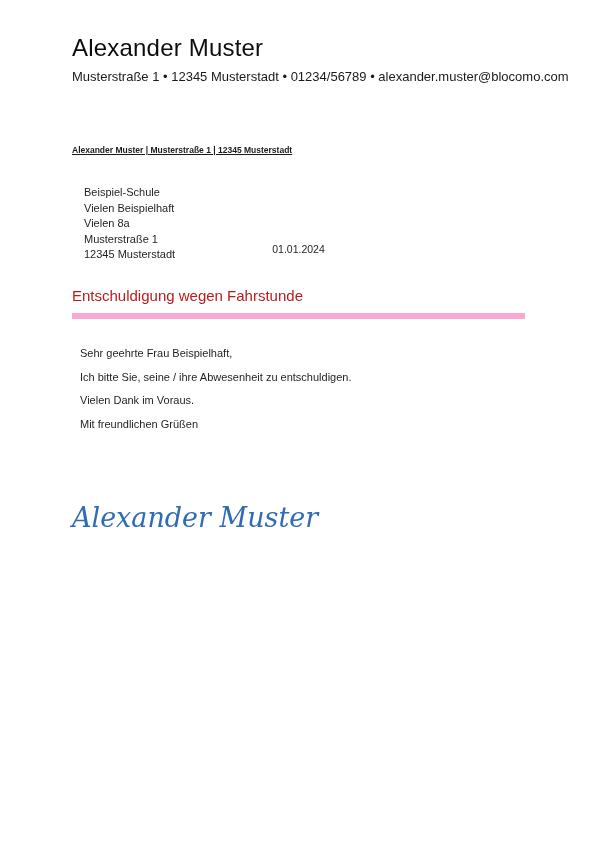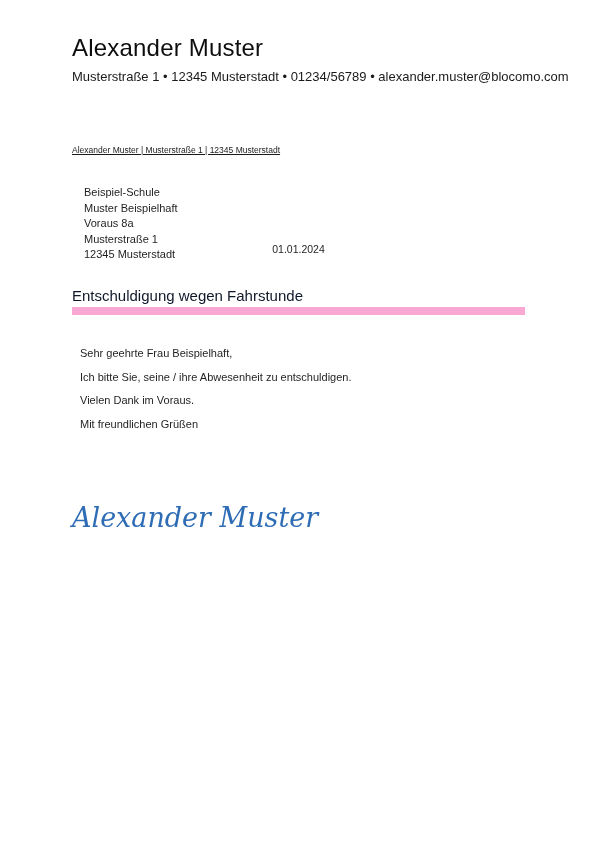--- a/index.html
+++ b/index.html
@@ -32,21 +32,21 @@
     left: 72px;
     font-size: 13px;
     color: #1a1a1a;
     white-space: nowrap;
   }
   .return-address {
     position: absolute;
     top: 145px;
     left: 72px;
     font-size: 8.5px;
-    font-weight: 400;
+    font-weight: 700;
     color: #1a1a1a;
     text-decoration: underline;
     white-space: nowrap;
   }
   .recipient-lines {
     position: absolute;
     top: 158px;
     left: 84px;
     font-size: 11px;
     line-height: 15.5px;
@@ -61,23 +61,23 @@
     text-align: center;
     font-size: 10.5px;
     color: #1f1f1f;
   }
   .subject {
     position: absolute;
     top: 287px;
     left: 72px;
     width: 453px;
     font-size: 15px;
-    color: #0f172a;
-    padding-bottom: 3px;
-    border-bottom: 8px solid #f9a8d4;
+    color: #b91c1c;
+    padding-bottom: 9px;
+    border-bottom: 6px solid #f9a8d4;
   }
   .body-block {
     position: absolute;
     top: 338px;
     left: 72px;
     width: 453px;
     font-size: 11px;
     line-height: 15.5px;
     color: #1f1f1f;
   }
@@ -104,22 +104,22 @@
 <div class="page">
 
   <div class="sender-name">Alexander Muster</div>
 
   <div class="contact-line">Musterstraße 1 • 12345 Musterstadt • 01234/56789 • alexander.muster@blocomo.com</div>
 
   <div class="return-address">Alexander Muster | Musterstraße 1 | 12345 Musterstadt</div>
 
   <div class="recipient-lines">
     <div>Beispiel-Schule</div>
-    <div>Muster Beispielhaft</div>
-    <div>Voraus 8a</div>
+    <div>Vielen Beispielhaft</div>
+    <div>Vielen 8a</div>
     <div>Musterstraße 1</div>
     <div>12345 Musterstadt</div>
   </div>
 
   <div class="date-row">
     <span>01.01.2024</span>
   </div>
 
   <div class="subject">Entschuldigung wegen Fahrstunde</div>
 

